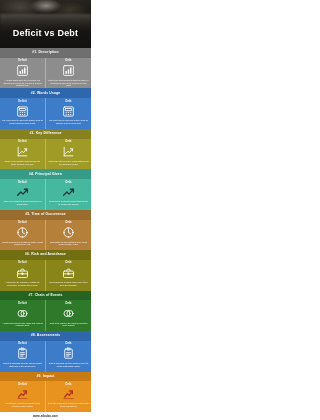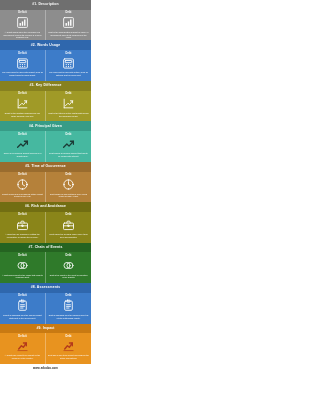--- a/index.html
+++ b/index.html
@@ -71,20 +71,26 @@
     display:flex;align-items:center;justify-content:center;
     padding:2px 0;
   }
   .footer-url{font-size:2.8px;font-weight:bold;color:#1f1f1f;letter-spacing:.1px;}
 </style>
 </head>
 <body>
 
 <div id="page">
 
+  <div class="hero">
+    <div class="hero-photo"></div>
+    <div class="hero-dark-desk"></div>
+    <div class="hero-scrim"></div>
+    <div class="hero-title">Deficit vs Debt</div>
+  </div>
 
   <div id="sections-host" style="display:contents"><div class="section" style="background: rgb(141, 141, 141); height: 40.4444px;">
         <div class="sec-head" style="background: rgb(111, 111, 111);">#1. Description</div>
         <div class="sec-body">
           <div class="card">
             <div class="card-label" style="color: rgb(255, 255, 255);">Deficit</div>
             <div class="card-icon">
               <svg viewBox="0 0 24 24" fill="none" stroke="#ffffff" stroke-width="1.6" stroke-linecap="round" stroke-linejoin="round">
                 <rect x="3" y="3" width="18" height="18" rx="1.5"></rect>
                 <rect x="6.5" y="13" width="2.6" height="5" fill="#ffffff" stroke="none"></rect>

